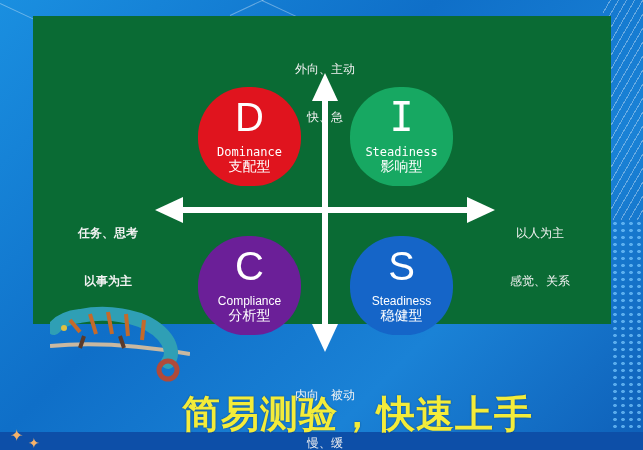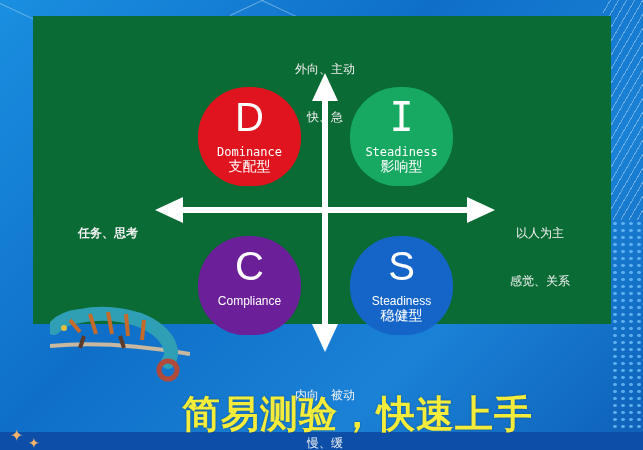--- a/index.html
+++ b/index.html
@@ -69,20 +69,21 @@
   <div class="axis-label" style="left:237px;top:13px;width:110px;">
     <div>外向、主动</div>
     <div>快、急</div>
   </div>
   <div class="axis-label" style="left:237px;top:339px;width:110px;">
     <div>内向、被动</div>
     <div>慢、缓</div>
   </div>
   <div class="axis-label" style="left:30px;top:177px;width:90px;font-weight:bold;">
     <div>任务、思考</div>
+    <div>以事为主</div>
   </div>
   <div class="axis-label" style="left:462px;top:177px;width:90px;">
     <div>以人为主</div>
     <div>感觉、关系</div>
   </div>
 
   <div>
     <div class="tri" style="left:279px;top:57px;border-left:13px solid transparent;border-right:13px solid transparent;border-bottom:28px solid #fff;"></div>
     <div class="shape" style="left:289px;top:84px;width:6px;height:226px;"></div>
     <div class="tri" style="left:279px;top:308px;border-left:13px solid transparent;border-right:13px solid transparent;border-top:28px solid #fff;"></div>
@@ -100,20 +101,21 @@
     <div class="zh">支配型</div>
   </div>
   <div class="quad" style="left:317px;top:71px;background:#17a862;">
     <div class="letter mono">I</div>
     <div class="en mono">Steadiness</div>
     <div class="zh">影响型</div>
   </div>
   <div class="quad" style="left:165px;top:220px;background:#6b1f98;">
     <div class="letter sans-light" style="font-weight:300;">C</div>
     <div class="en sans-light">Compliance</div>
+    <div class="zh">分析型</div>
   </div>
   <div class="quad" style="left:317px;top:220px;background:#1565c8;">
     <div class="letter sans-light">S</div>
     <div class="en sans-light">Steadiness</div>
     <div class="zh">稳健型</div>
   </div>
 </div>
 
 <svg class="chameleon" viewBox="0 0 140 90">
   <path d="M0 48 Q60 42 140 56" stroke="#c9b8a0" stroke-width="4" fill="none"></path>

